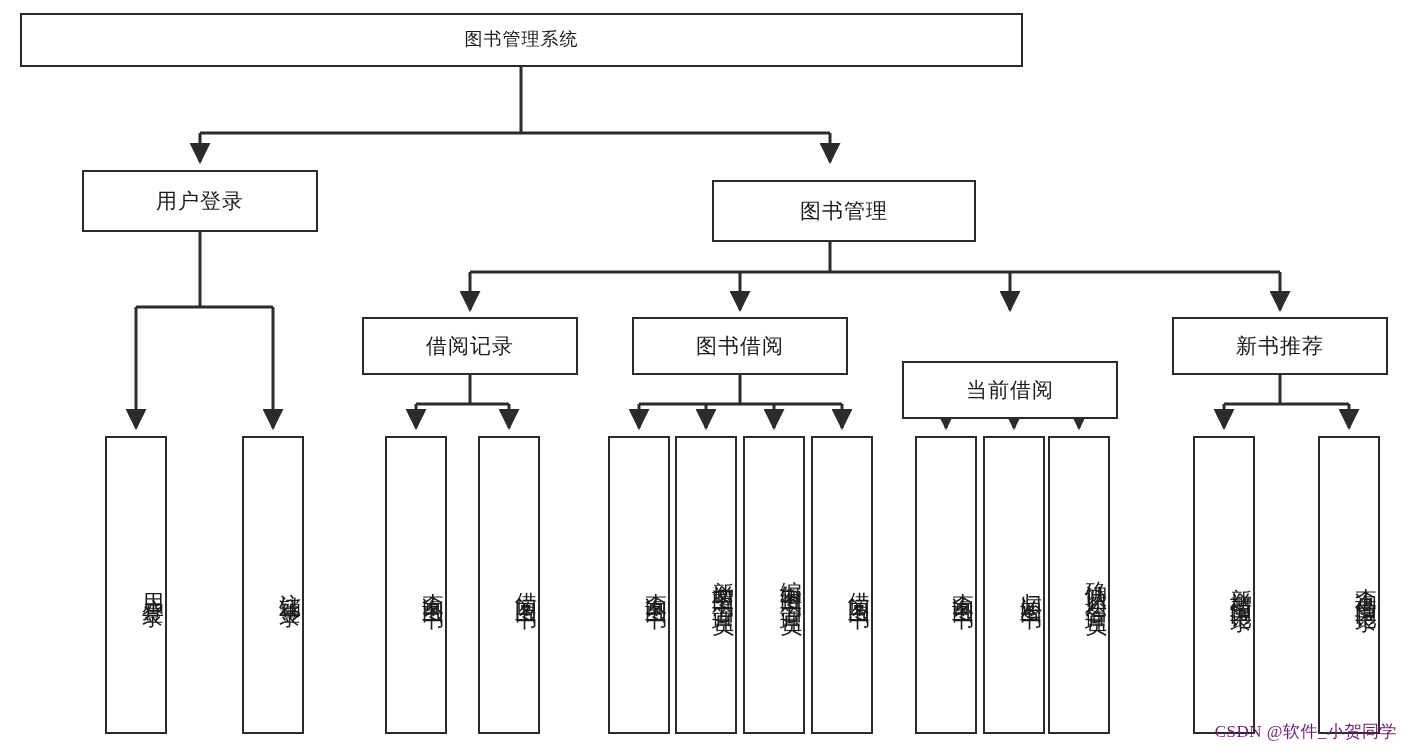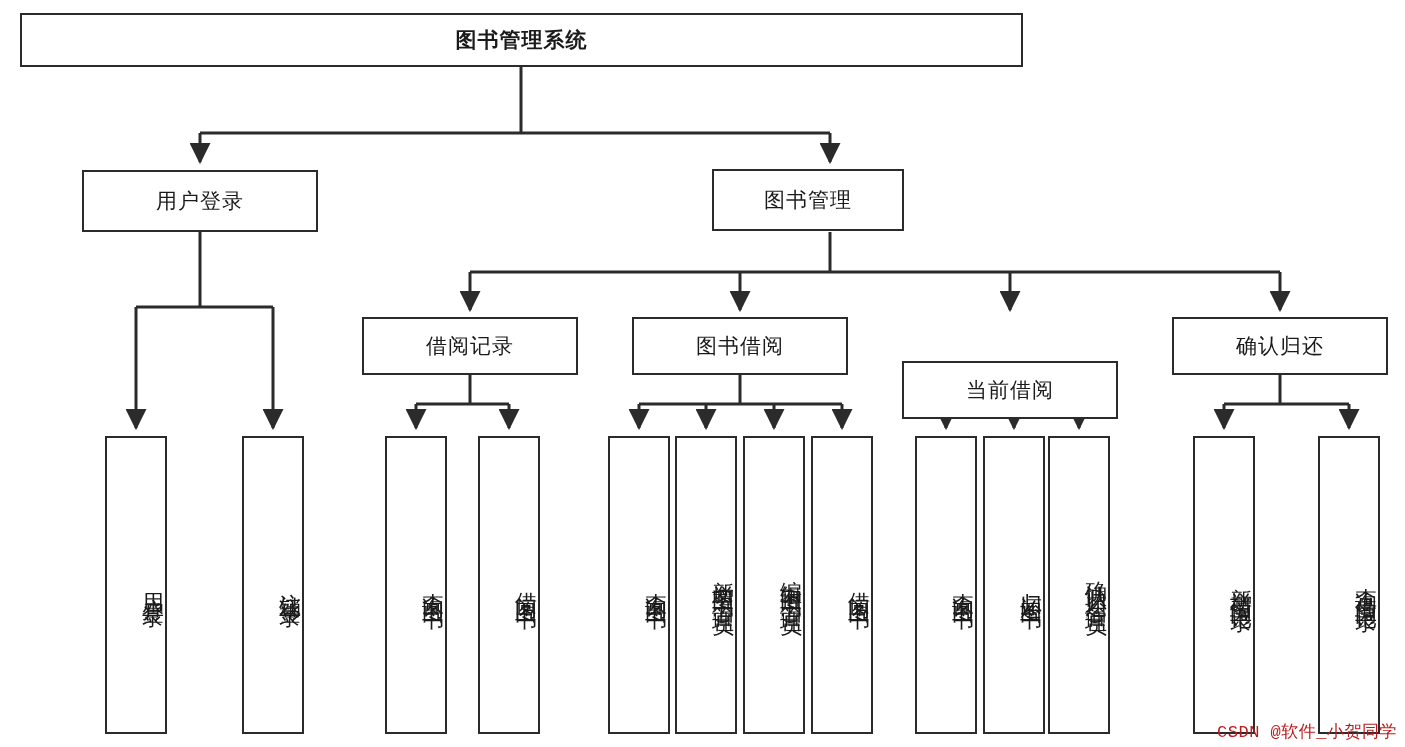--- a/index.html
+++ b/index.html
@@ -33,21 +33,21 @@
     display: flex;
     align-items: center;
     justify-content: center;
     color: #1a1a1a;
   }
   .node.h {
     font-size: 21px;
     letter-spacing: 1px;
     line-height: 1.2;
   }
-  .node.root { font-size: 21px; font-weight: bold; }
+  .node.root { font-size: 18px; }
   .node.v {
     writing-mode: vertical-rl;
     text-orientation: upright;
     font-size: 22px;
     letter-spacing: 5px;
     line-height: 1.1;
     padding-top: 12px;
     padding-bottom: 12px;
     align-items: flex-start;
     justify-content: center;
@@ -55,24 +55,24 @@
   .node.v .vtext {
     display: block;
     writing-mode: vertical-rl;
     text-orientation: upright;
   }
   #watermark {
     position: absolute;
     right: 8px;
     bottom: 4px;
     font-size: 17px;
-    color: #b91c1c;
+    color: #701a75;
     letter-spacing: 0.5px;
     white-space: nowrap;
-    font-family: Liberation Mono, monospace;
+    font-family: Liberation Serif, serif;
   }
 </style>
 </head>
 <body>
 
 <div id="canvas">
 
   <svg id="edges" viewBox="0 0 1405 747" width="1405" height="747" xmlns="http://www.w3.org/2000/svg">
     <defs>
       <marker id="arrow" viewBox="0 0 10 10" refX="9" refY="5" markerWidth="7" markerHeight="7" orient="auto-start-reverse">
@@ -123,35 +123,35 @@
     </g>
   </svg>
 
   <div class="node h root" style="left:20px; top:13px; width:1003px; height:54px;">
     <span>图书管理系统</span>
   </div>
 
   <div class="node h" style="left:82px; top:170px; width:236px; height:62px;">
     <span>用户登录</span>
   </div>
-  <div class="node h" style="left:712px; top:169px; width:192px; height:62px;">
+  <div class="node h" style="left:712px; top:180px; width:264px; height:62px;">
     <span>图书管理</span>
   </div>
 
   <div class="node h" style="left:362px; top:317px; width:216px; height:58px;">
     <span>借阅记录</span>
   </div>
   <div class="node h" style="left:632px; top:317px; width:216px; height:58px;">
     <span>图书借阅</span>
   </div>
   <div class="node h" style="left:902px; top:317px; width:216px; height:58px;margin-top:44px;">
     <span>当前借阅</span>
   </div>
   <div class="node h" style="left:1172px; top:317px; width:216px; height:58px;">
-    <span>确认归还</span>
+    <span>新书推荐</span>
   </div>
 
   <div class="node v" style="left:105px; top:436px; width:62px; height:298px;">
     <span class="vtext">用户登录</span>
   </div>
   <div class="node v" style="left:242px; top:436px; width:62px; height:298px;">
     <span class="vtext">注销登录</span>
   </div>
   <div class="node v" style="left:385px; top:436px; width:62px; height:298px;">
     <span class="vtext">查询图书</span>

